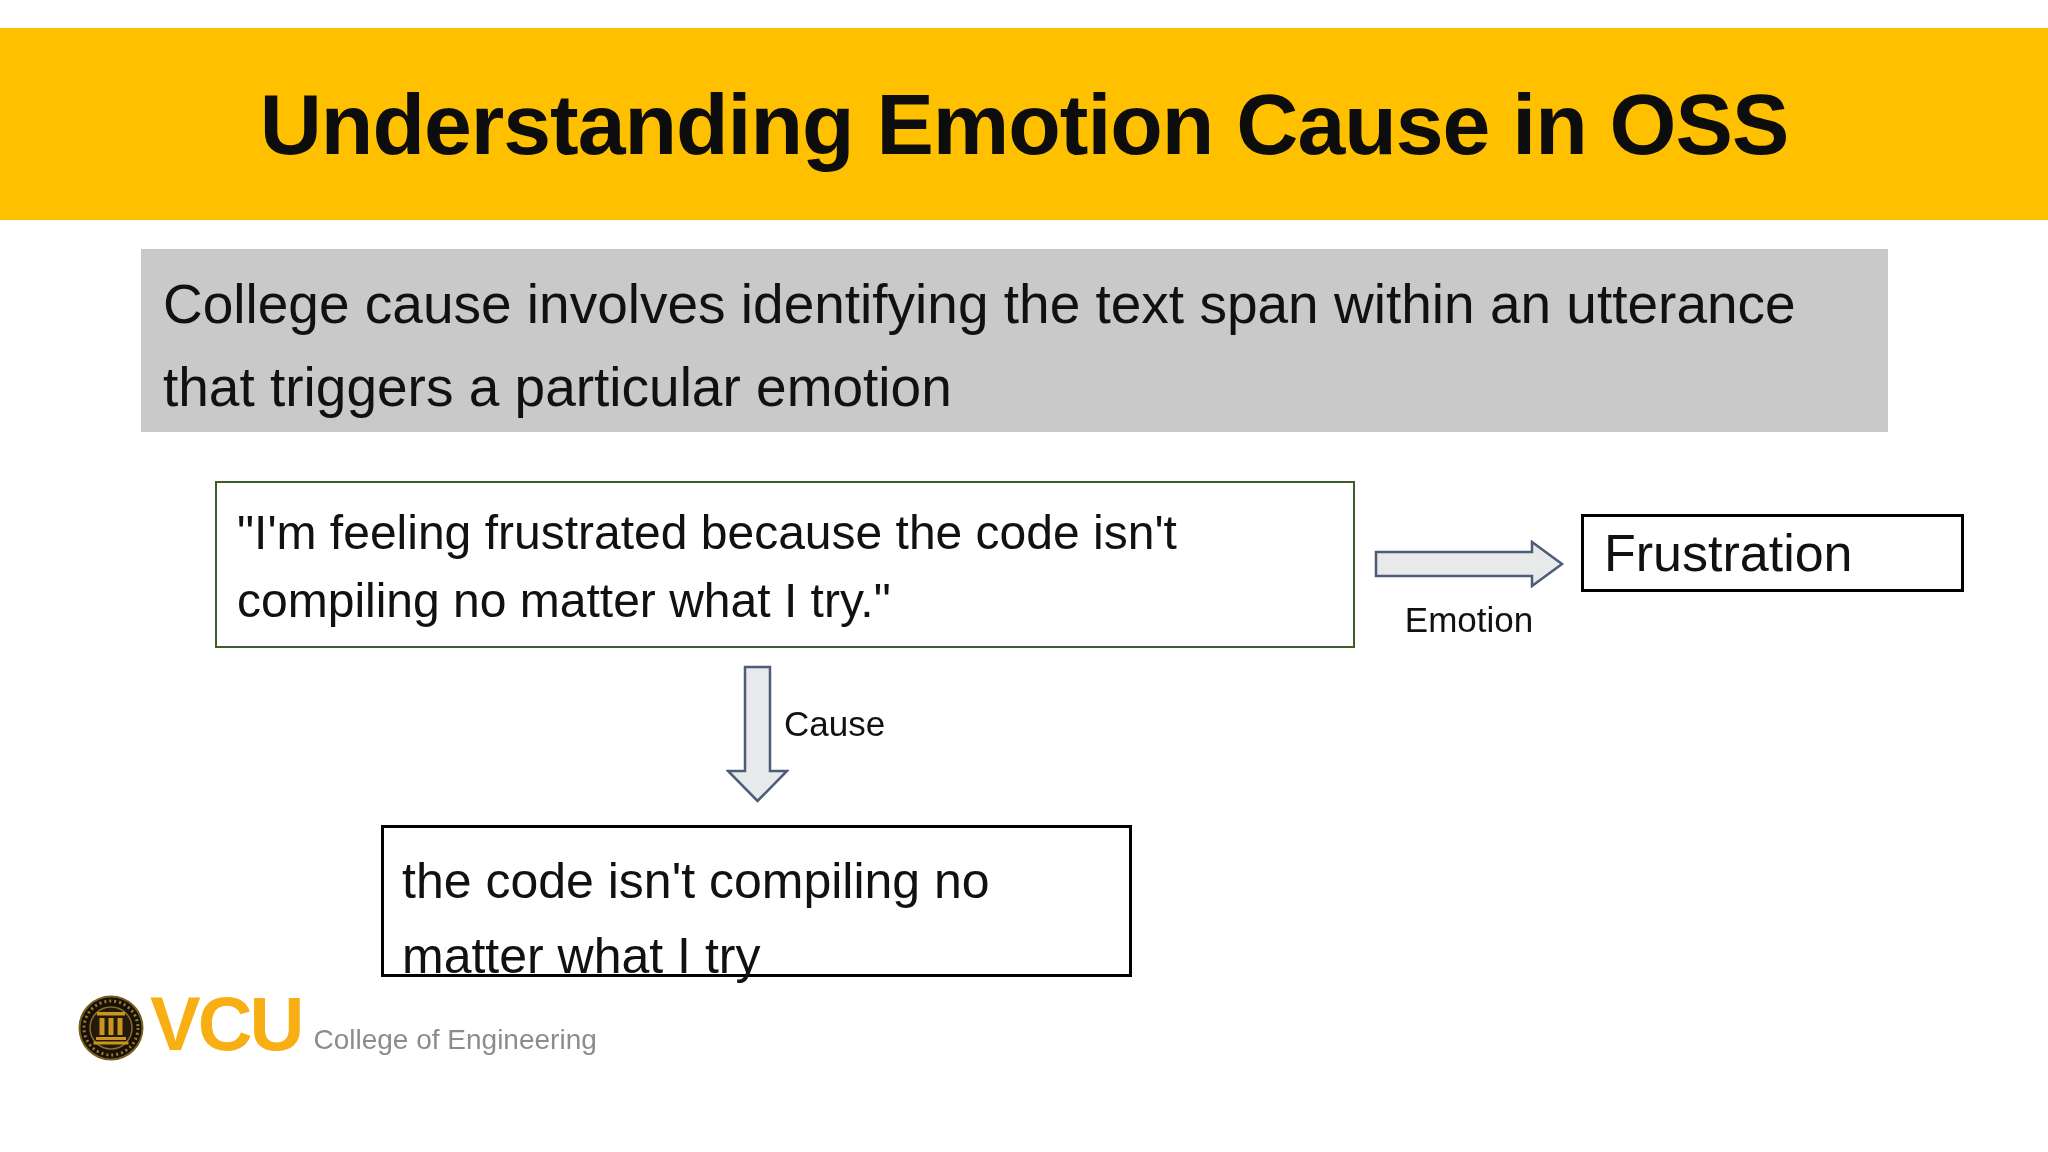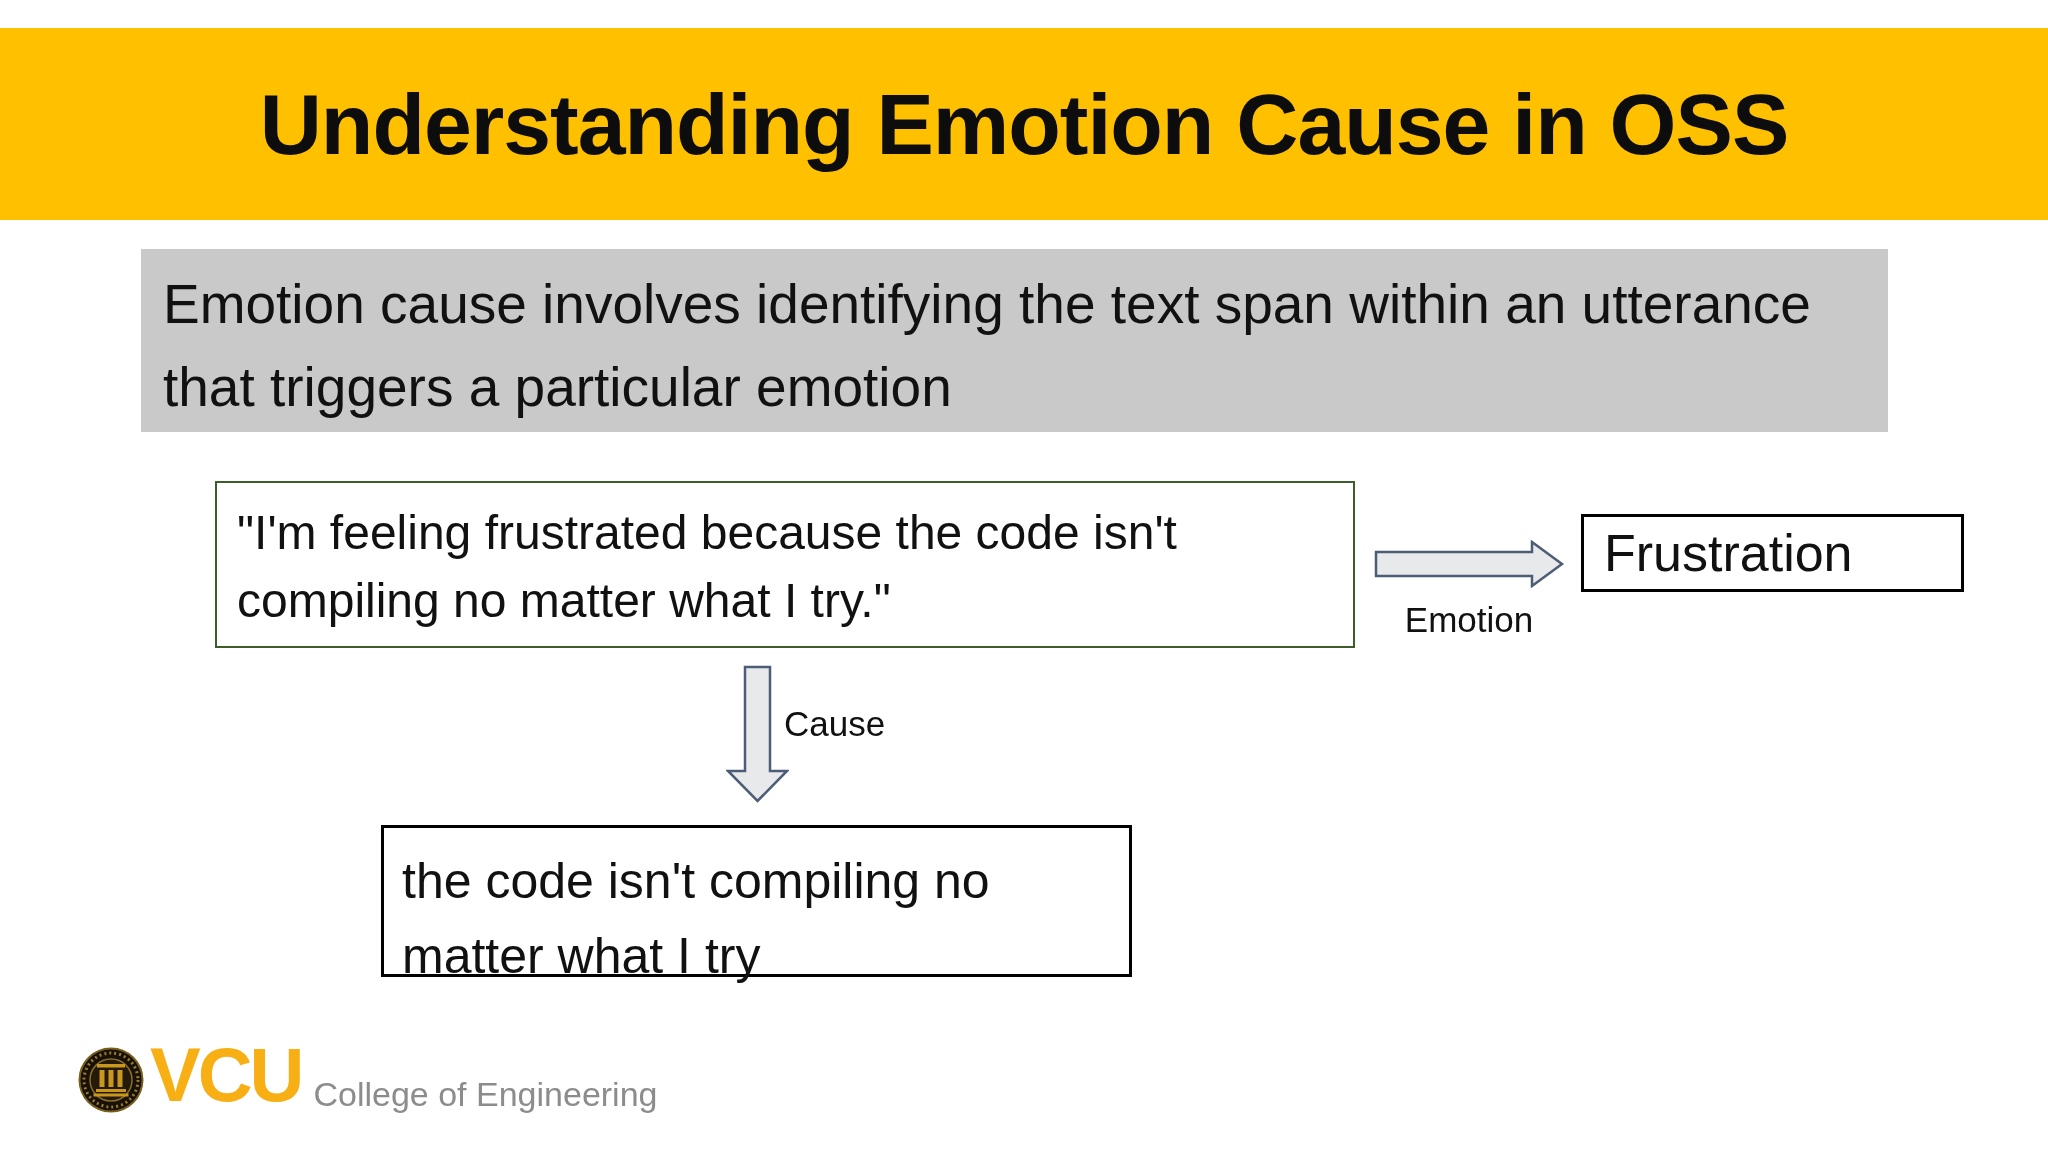--- a/index.html
+++ b/index.html
@@ -99,58 +99,58 @@
     background: #ffffff;
     border: 3px solid #000000;
     padding: 16px 18px;
     font-size: 50px;
     line-height: 1.5;
     color: #111111;
   }
 
   .logo {
     position: absolute;
-    left: 78px; top: 1030px;
+    left: 78px; top: 986px;
     height: 90px;
     display: flex;
-    align-items: center;
+    align-items: flex-start;
   }
   .seal {
     width: 66px; height: 66px;
     margin-top: 9px;
   }
   .vcu-text {
     font-size: 76px;
     font-weight: 700;
     letter-spacing: -3px;
     color: #F7AF13;
     line-height: 1.0;
     margin-left: 6px;
   }
   .college-text {
-    font-size: 34px;
+    font-size: 28px;
     font-weight: 400;
     color: #8c8c8c;
     margin-left: 12px;
     margin-top: 38px;
     letter-spacing: 0px;
     white-space: nowrap;
   }
 </style>
 </head>
 <body>
 
 <div class="slide">
 
   <div class="title-band">
     <div class="title">Understanding Emotion Cause in OSS</div>
   </div>
 
   <div class="definition-box">
-    <span>Emotion cause involves identifying the text span within an utterance that triggers a particular emotion</span>
+    <span>College cause involves identifying the text span within an utterance that triggers a particular emotion</span>
   </div>
 
   <div class="utterance-box">
     <span>"I'm feeling frustrated because the code isn't compiling no matter what I try."</span>
   </div>
 
   <svg class="arrow-right" viewBox="0 0 191 48" xmlns="http://www.w3.org/2000/svg">
     <polygon points="2,12 158,12 158,2 188,24 158,46 158,36 2,36" fill="#E7E9EB" stroke="#4D5D77" stroke-width="2.5" stroke-linejoin="miter"></polygon>
   </svg>
 

